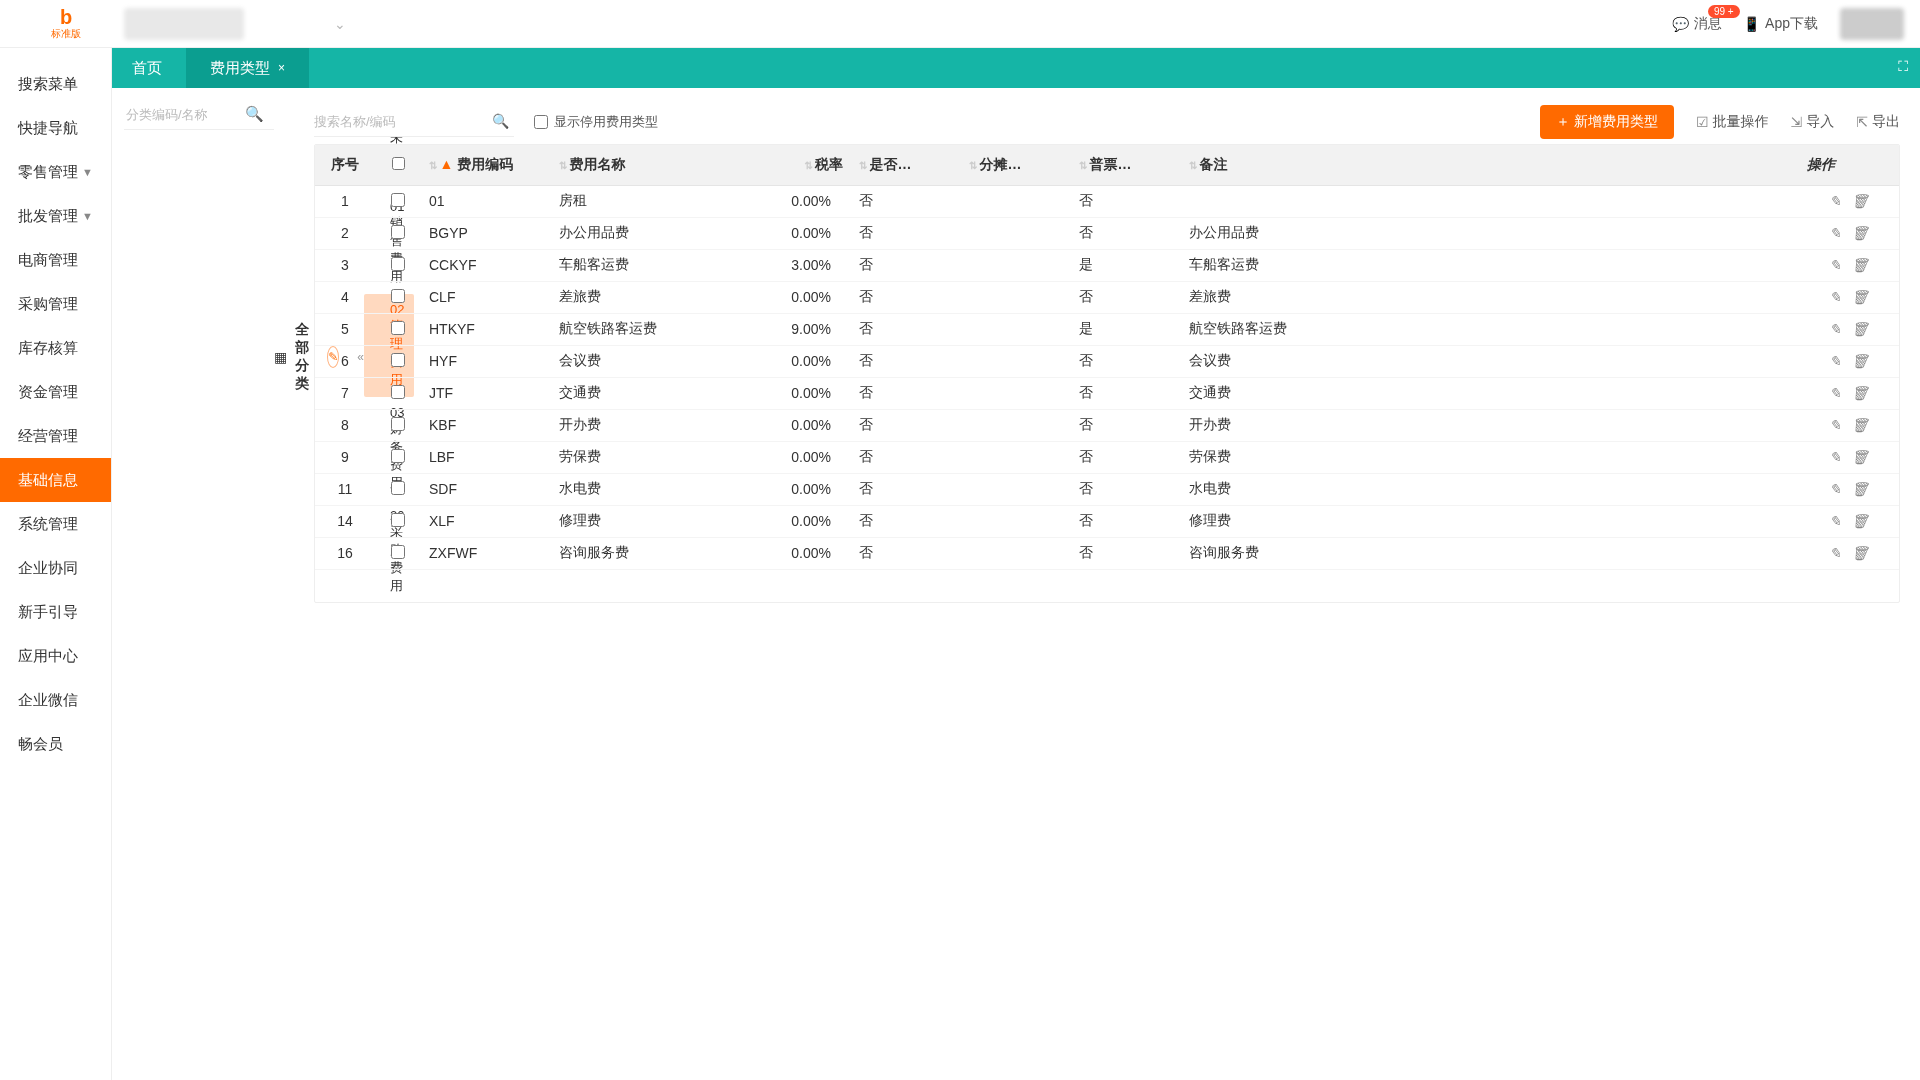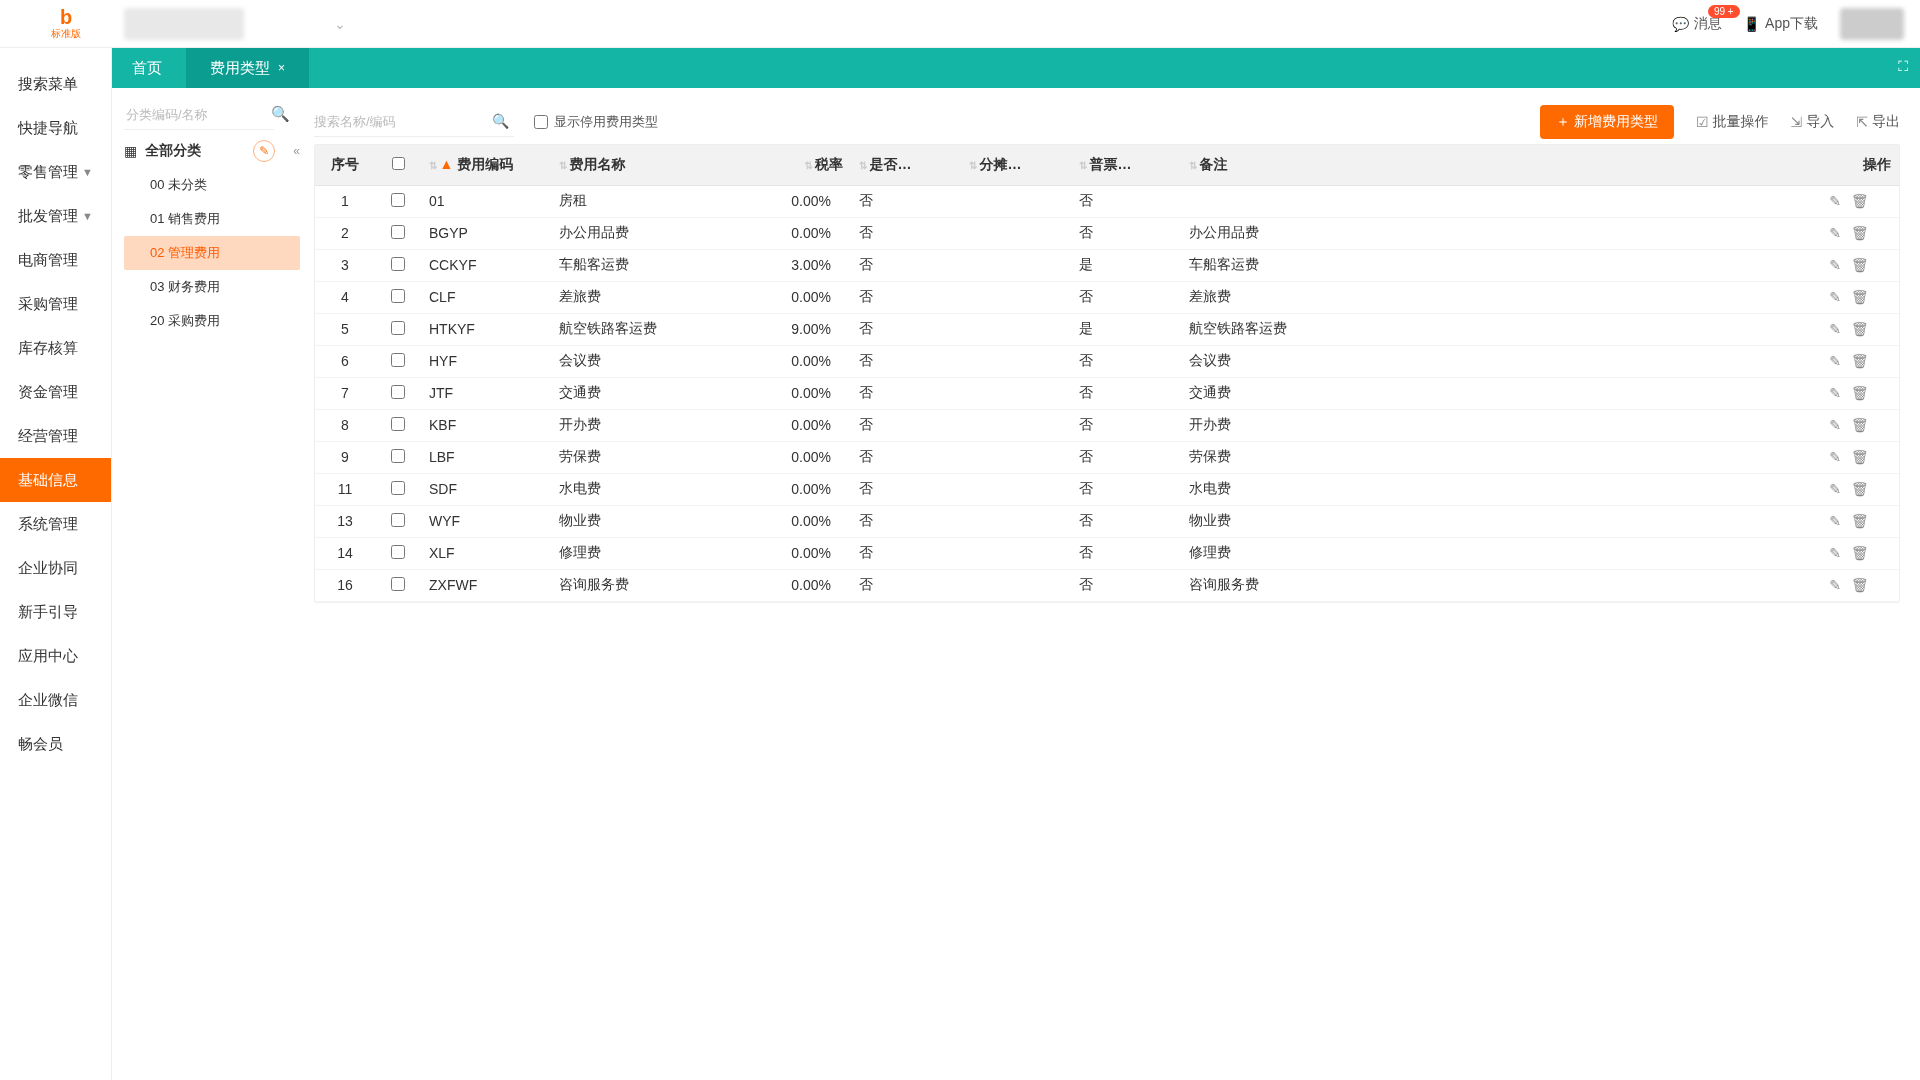--- a/index.html
+++ b/index.html
@@ -21,21 +21,21 @@
 .tab .x { margin-left:8px; font-size:12px; }
 .tab-fs { position:absolute; right:12px; top:10px; color:#fff; cursor:pointer;}
 
 .sidebar { position:absolute; top:48px; left:0; width:112px; bottom:0; border-right:1px solid #eee; background:#fff;}
 .sb-item { height:44px; display:flex; align-items:center; padding:0 18px; font-size:15px; color:#333; cursor:pointer; justify-content:space-between;}
 .sb-item.active { background:#ff6a00; color:#fff; }
 .sb-item .arr { color:#888; font-size:11px;}
 .sb-first { margin-top:14px;}
 
 .main { position:absolute; top:88px; left:112px; right:0; bottom:0; background:#fff; padding:12px 20px 0 12px; display:flex; flex-direction:column;}
-.cat-panel { width:168px; display:flex; flex-direction:column; }
+.cat-panel { width:168px; display:flex; }
 .cat-search { position:relative; }
 .cat-search input { width:150px; height:30px; border:none; border-bottom:1px solid #eee; padding:0 26px 0 2px; outline:none; font-size:13px;}
 .cat-search input::placeholder{color:#bbb;}
 .cat-search .ic { position:absolute; right:10px; top:5px; color:#ff6a00; font-size:15px;}
 .cat-head { display:flex; align-items:center; margin-top:10px; gap:8px;}
 .cat-head .grid-ic { color:#333; font-size:14px;}
 .cat-head .lbl { font-size:14px; font-weight:600;}
 .cat-head .edit-ic { margin-left:auto; width:22px; height:22px; border:1px solid #ffb380; border-radius:50%; color:#ff6a00; display:flex; align-items:center; justify-content:center; font-size:12px;}
 .cat-head .collapse-ic { margin-left:10px; color:#999; font-size:12px;}
 .cat-list { margin-top:6px;}
@@ -52,21 +52,21 @@
 .tb-right { margin-left:auto; display:flex; align-items:center; gap:22px;}
 .btn-primary { background:#ff6a00; color:#fff; border:none; padding:8px 16px; border-radius:4px; font-size:14px; cursor:pointer; display:flex; align-items:center; gap:4px;}
 .link-btn { display:flex; align-items:center; gap:4px; color:#555; font-size:14px; cursor:pointer;}
 .link-btn .ic { color:#888;}
 
 .table-wrap { flex:1; overflow:auto; border:1px solid #eee; border-radius:2px;}
 table { width:100%; border-collapse:collapse; font-size:14px;}
 thead th { background:#f2f2f2; height:40px; text-align:left; font-weight:600; color:#333; border-bottom:1px solid #e5e5e5; padding:0 8px; white-space:nowrap;}
 thead th .sort { color:#ccc; font-size:10px; margin-right:2px;}
 thead th.seq { text-align:center; width:60px;}
-thead th.op, tbody td.op { text-align:right;}
+thead th.op, tbody td.op { text-align:left;font-style:italic;}
 thead th.chk, tbody td.chk { text-align:center; width:46px;}
 tbody td { height:32px; padding:0 8px; border-bottom:1px solid #f4f4f4;}
 tbody tr.hl { background:#ffd9bf;}
 tbody td.seq { text-align:center; color:#333;}
 tbody td input[type=checkbox]{width:14px;height:14px;}
 td.rate { text-align:right; padding-right:20px;}
 .op-icons { display:flex; gap:10px; justify-content:center; color:#888;}
 .op-icons span { cursor:pointer;}
 
 .pager { height:54px; display:flex; align-items:center; justify-content:flex-end; gap:16px; font-size:14px; color:#555; padding-right:8px;}
@@ -397,37 +397,20 @@
                 <td>否</td>
                 <td>水电费</td>
                 <td class="op">
                   <div class="op-icons">
                     <span>✎</span>
                     <span>🗑</span>
                   </div>
                 </td>
               </tr>
               <tr>
-                <td class="seq">13</td>
-                <td class="chk"><input type="checkbox" style=""></td>
-                <td>WYF</td>
-                <td>物业费</td>
-                <td class="rate">0.00%</td>
-                <td>否</td>
-                <td></td>
-                <td>否</td>
-                <td>物业费</td>
-                <td class="op">
-                  <div class="op-icons">
-                    <span>✎</span>
-                    <span>🗑</span>
-                  </div>
-                </td>
-              </tr>
-              <tr>
                 <td class="seq">14</td>
                 <td class="chk"><input type="checkbox" style=""></td>
                 <td>XLF</td>
                 <td>修理费</td>
                 <td class="rate">0.00%</td>
                 <td>否</td>
                 <td></td>
                 <td>否</td>
                 <td>修理费</td>
                 <td class="op">

